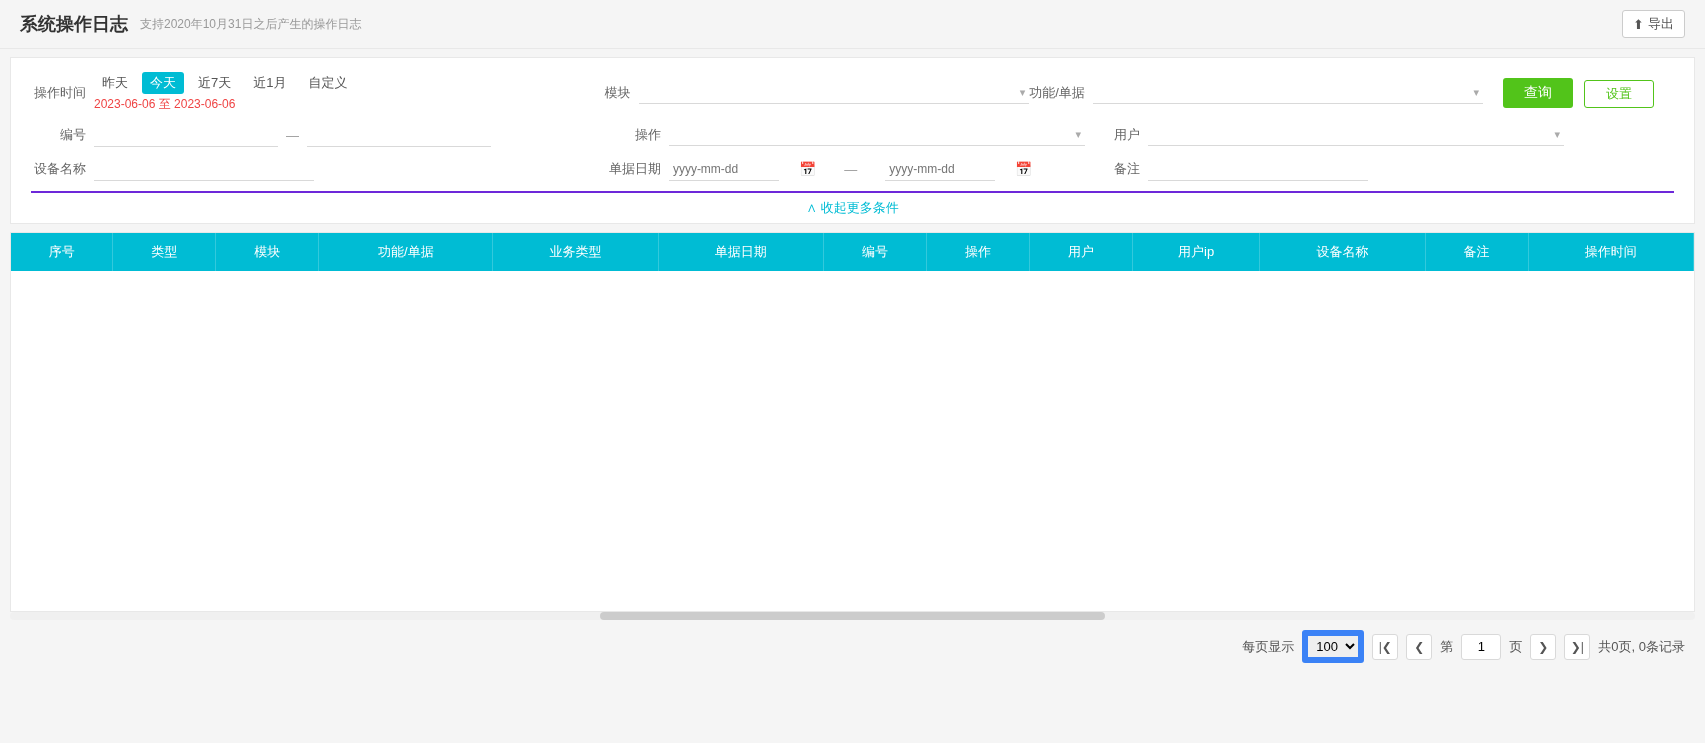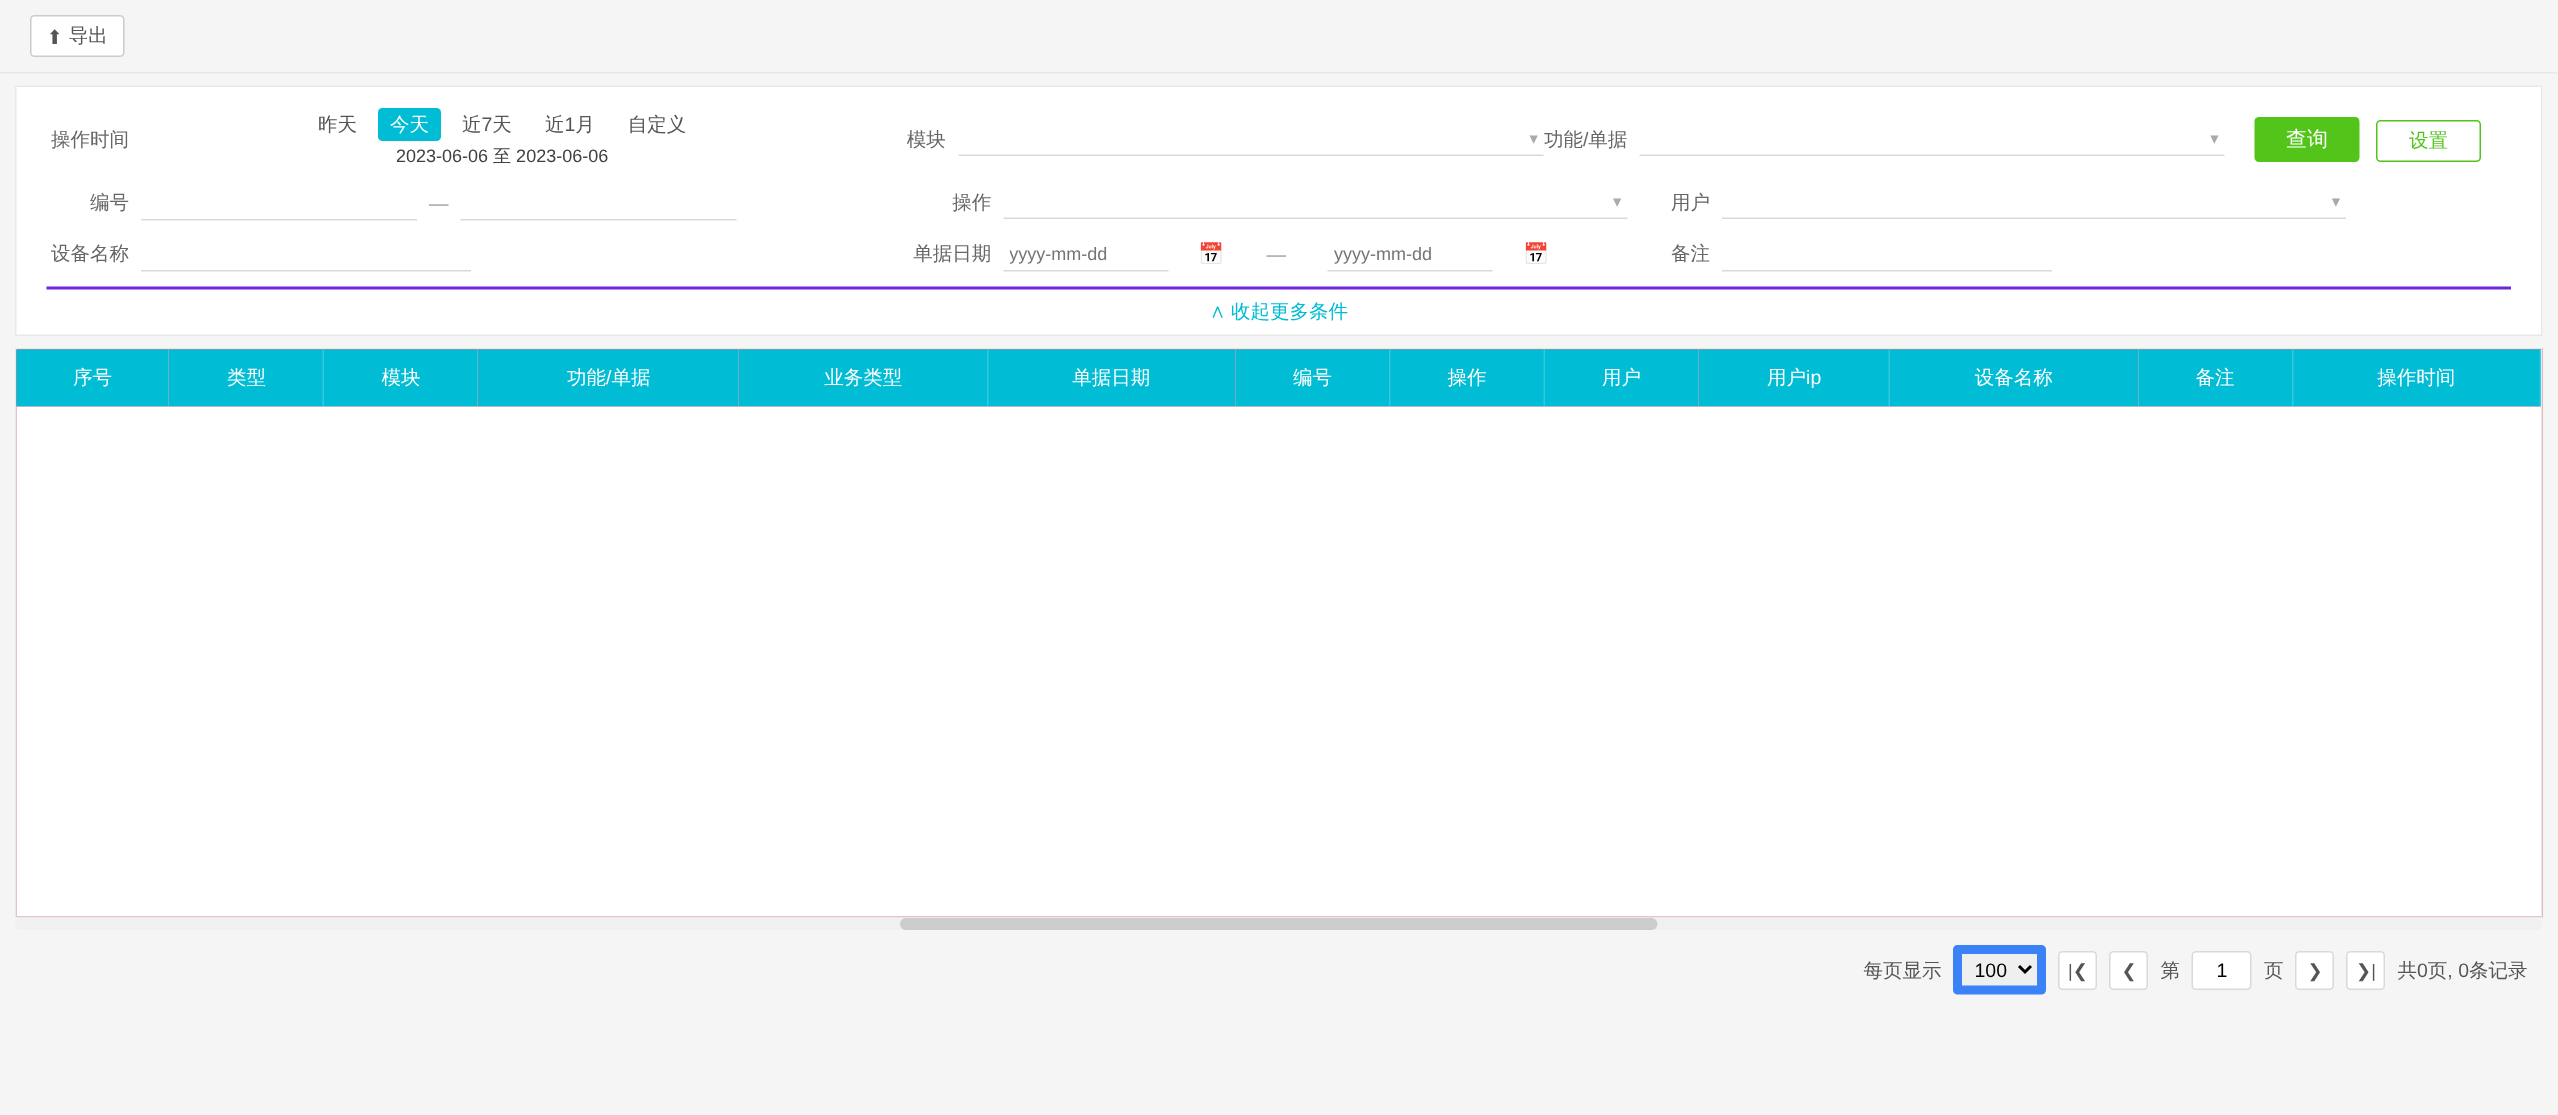--- a/index.html
+++ b/index.html
@@ -30,21 +30,21 @@
       border-radius: 3px;
     }
     .time-btn.active {
       background: #00bcd4;
       color: #fff;
       border-radius: 3px;
     }
 
     .time-range {
       font-size: 12px;
-      color: #404040;
+      color: #ef4444;
       margin-top: 2px;
     }
 
     .text-input {
       border: none;
       border-bottom: 1px solid #d9d9d9;
       outline: none;
       font-size: 13px;
       padding: 4px 4px;
       min-width: 160px;
@@ -264,33 +264,37 @@
 
     .dropdown-trigger .arr {
       color: #aaa;
       font-size: 11px;
     }
   </style>
 </head>
 <body>
 
 <div class="top-header">
+  <div class="page-title-area">
+    <span class="page-title">系统操作日志</span>
+    <span class="page-subtitle">支持2020年10月31日之后产生的操作日志</span>
+  </div>
   <button class="export-btn">
     <span>⬆</span>
     <span>导出</span>
   </button>
 </div>
 
 <div class="filter-wrapper">
 
   <div class="row1">
 
     <div class="seg" style="flex:1.2;">
       <span class="seg-label">操作时间</span>
-      <div class="seg-content" style="flex-direction: column; align-items: center;">
+      <div class="seg-content" style="flex-direction: column; align-items: flex-start;">
         <div class="time-btns">
           <button class="time-btn">昨天</button>
           <button class="time-btn active">今天</button>
           <button class="time-btn">近7天</button>
           <button class="time-btn">近1月</button>
           <button class="time-btn">自定义</button>
         </div>
         <div class="time-range">2023-06-06 至 2023-06-06</div>
       </div>
     </div>

